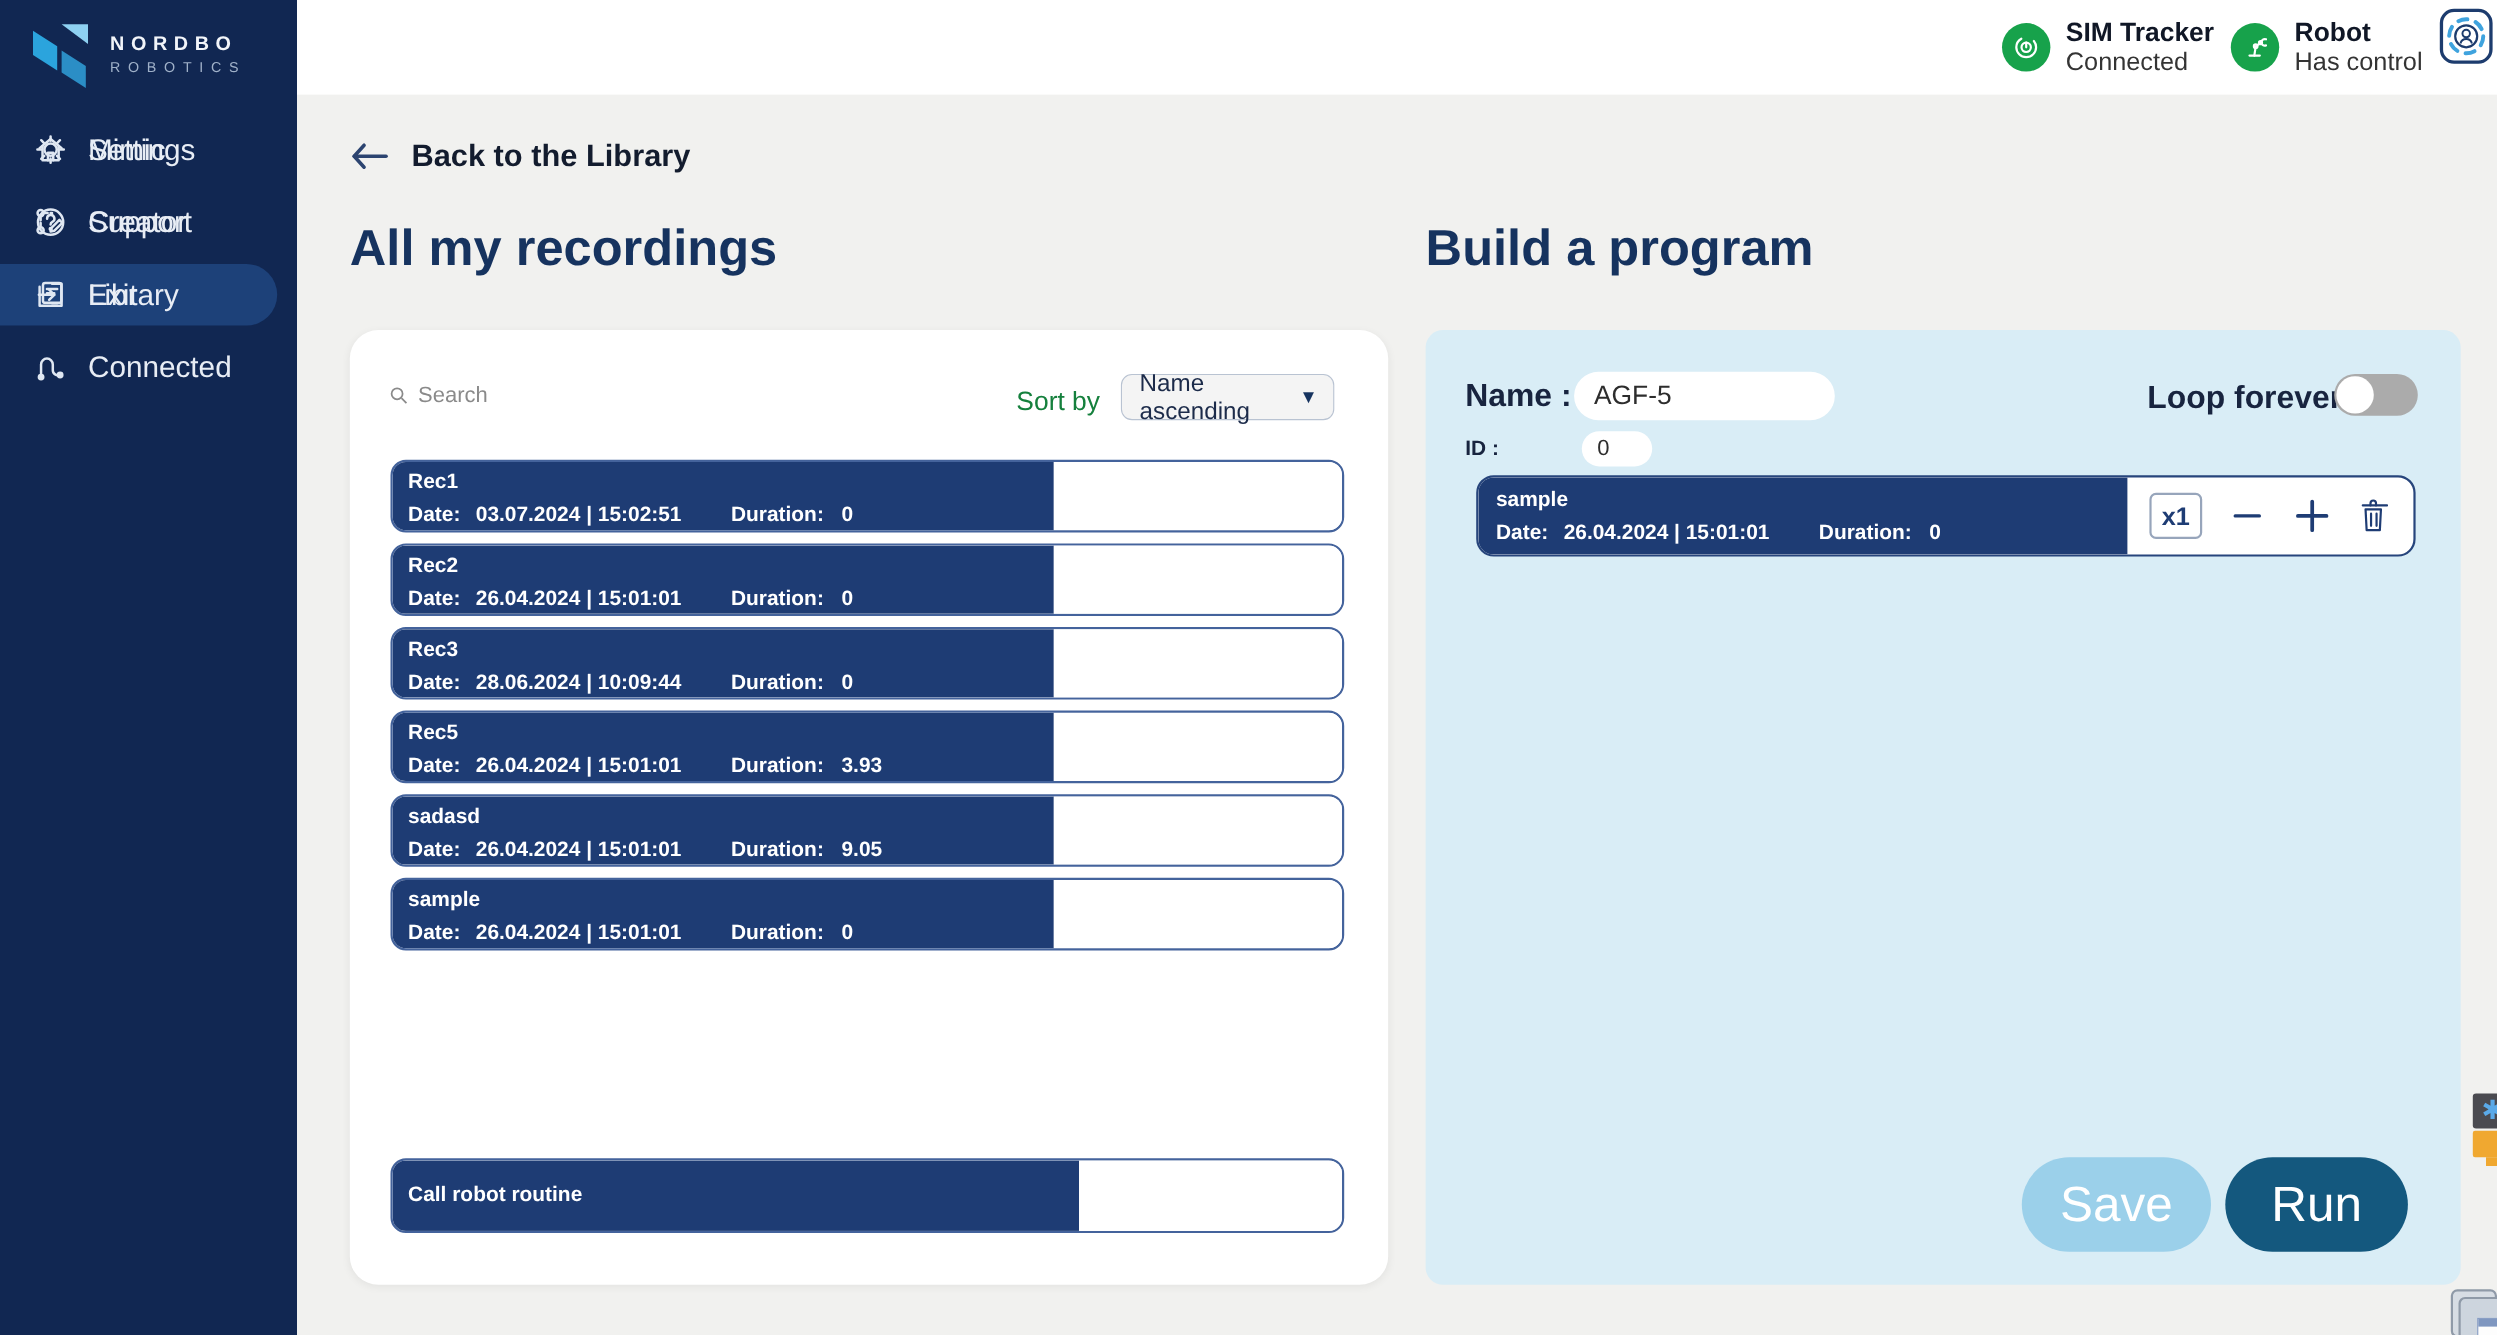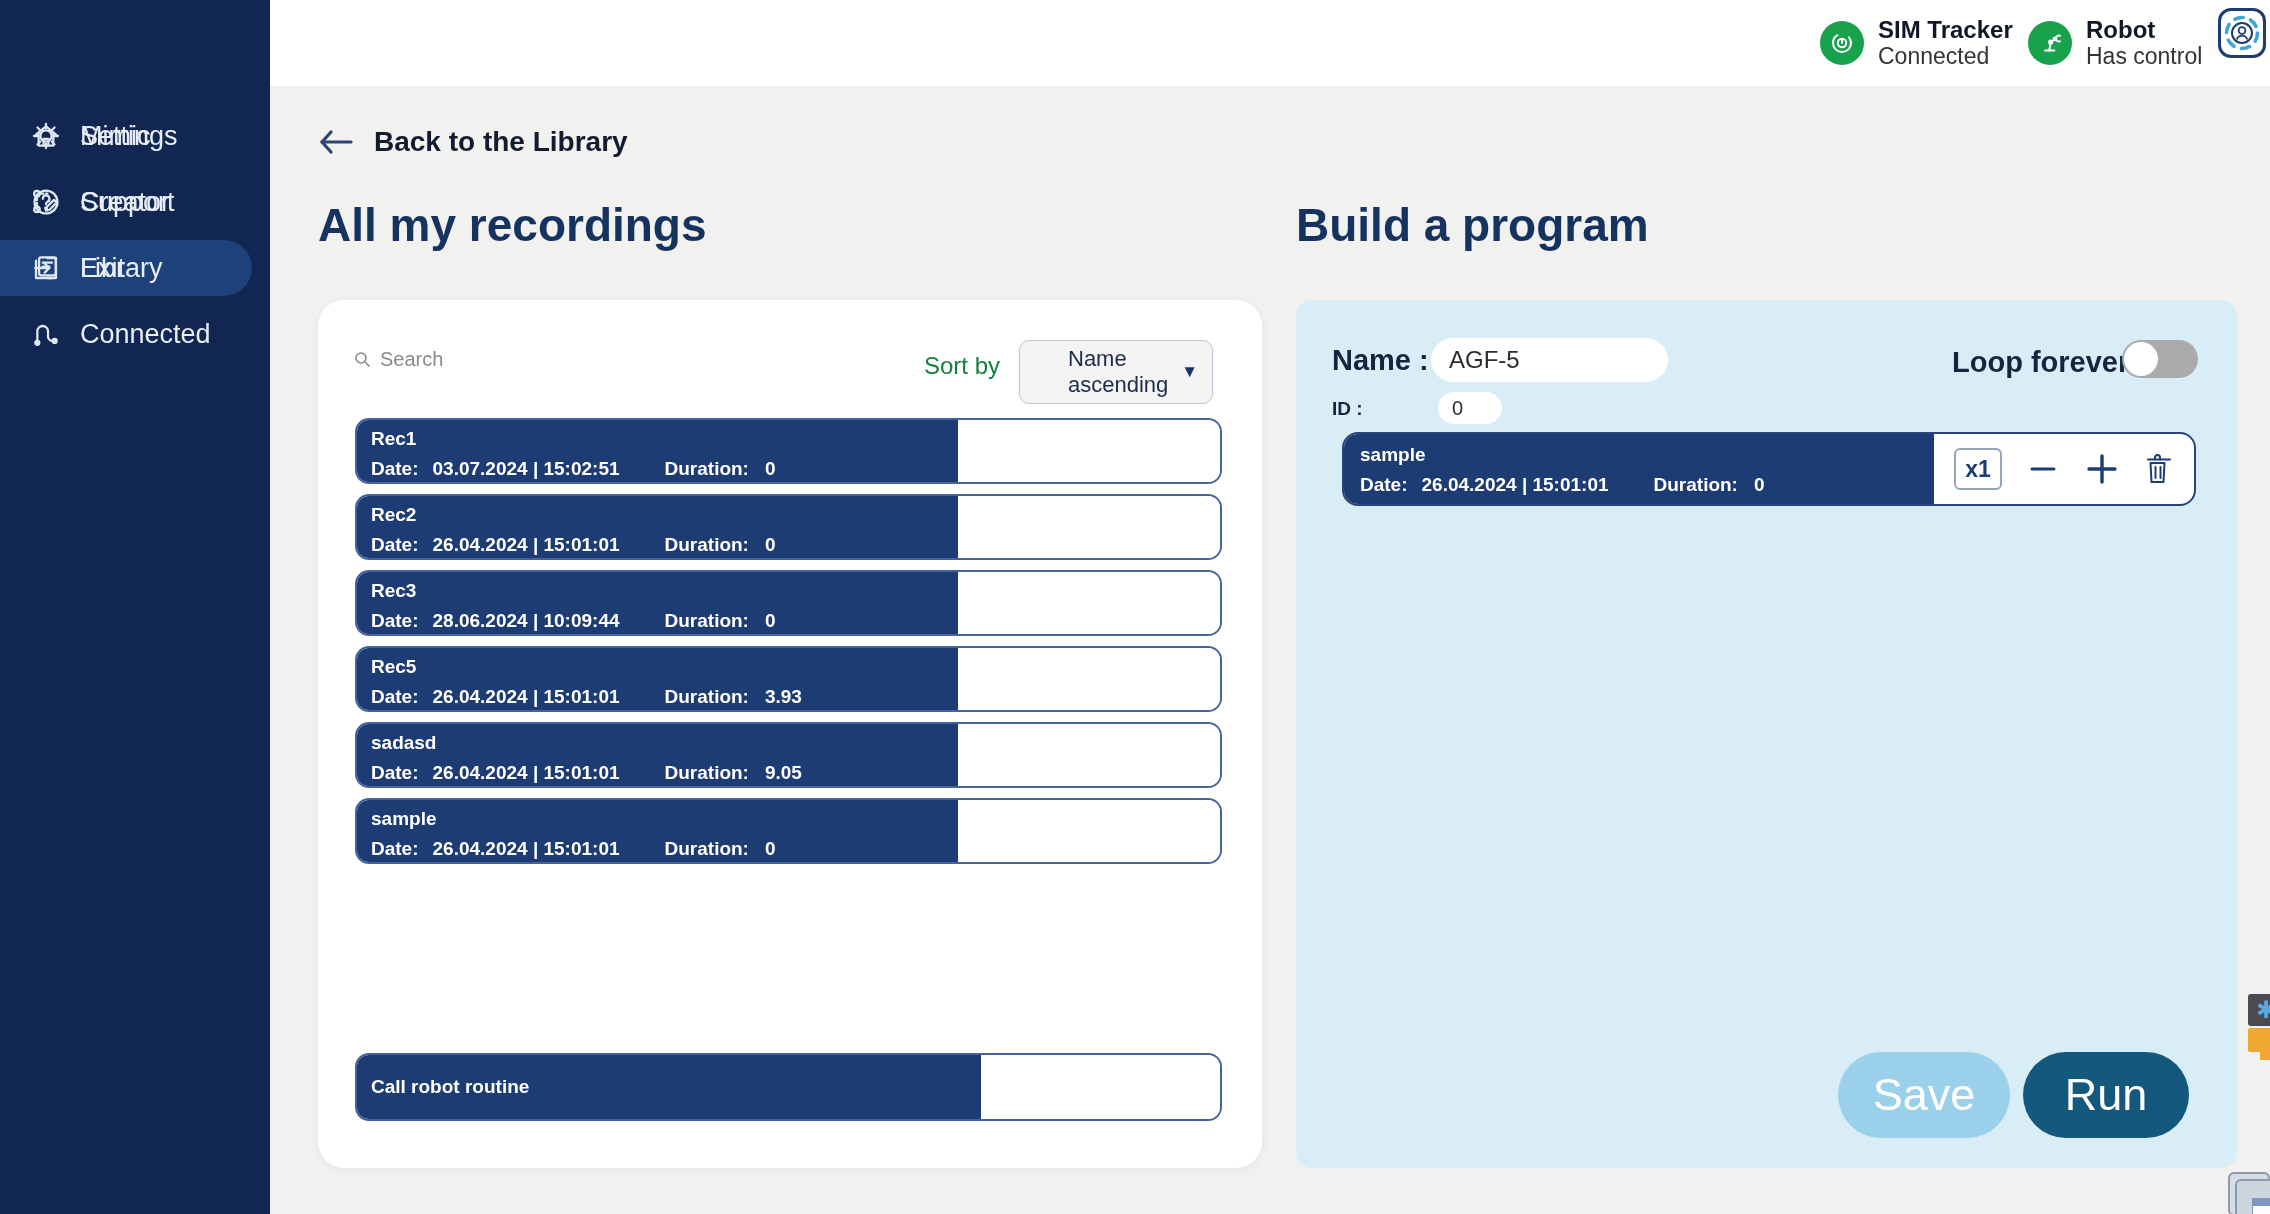--- a/index.html
+++ b/index.html
@@ -38,22 +38,22 @@
   .h1.left { left:318px; } .h1.right { left:1296px; }
 
   
   .card-left { position:absolute; left:318px; top:300px; width:944px; height:868px; background:#ffffff;
                border-radius:26px; box-shadow:0 2px 8px rgba(0,0,0,.06); }
   .search-wrap { position:absolute; left:36px; top:48px; display:flex; align-items:center; gap:8px; width:330px; }
   .search-wrap svg { width:18px; height:18px; stroke:#8a8a8a; fill:none; stroke-width:1.6; }
   .search-input { border:none; outline:none; background:transparent; font-size:20px; color:#333; width:290px; font-family:"Liberation Sans",sans-serif; }
   .search-input::placeholder { color:#8a8a8a; }
   .sort-label { position:absolute; right:262px; top:52px; font-size:24px; color:#15803d; }
-  .sort-select { position:absolute; right:49px; top:40px; width:194px; height:64px; background:#f4f4f4;
-                 border:1.5px solid #b9c3d2; border-radius:10px; display:flex; align-items:center; cursor:pointer;padding-left:32px; }
+  .sort-select { position:absolute; right:49px; top:40px; width:194px; height:42px; background:#f4f4f4;
+                 border:1.5px solid #b9c3d2; border-radius:10px; display:flex; align-items:center; cursor:pointer; }
   .sort-select .val { margin-left:16px; font-size:22px; color:#1c2b4a; flex:1; }
   .sort-select .arr { margin-right:14px; font-size:17px; color:#16335f; }
 
   .rows { position:absolute; left:37px; top:118px; width:867px; }
   .rec-row { height:66px; margin-bottom:10px; border:2px solid #44639c; border-radius:14px; background:#fff;
              display:flex; overflow:hidden; cursor:pointer; }
   .rec-navy { width:601px; background:#1e3c74; color:#fff; padding:8px 0 0 14px; }
   .rec-name { font-size:19px; font-weight:700; }
   .rec-meta { margin-top:8px; display:flex; font-size:19px; font-weight:700; }
   .rec-meta .ml { }
@@ -103,20 +103,31 @@
   .dicon2 .front { position:absolute; left:7px; top:7px; width:44px; height:46px; border:2px solid #8f9aa8; border-radius:6px; background:#cdd5de; }
   .dicon2 .win { position:absolute; left:15px; top:17px; width:28px; height:24px; background:#fdfdfd; border:1px solid #7f97c0; }
   .dicon2 .tbar { height:7px; background:#7f97c0; }
 </style>
 </head>
 <body>
 
 <div class="canvas">
 
   <div class="sidebar">
+    <div class="logo">
+      <svg class="logo-mark" viewBox="0 0 64 64">
+        <polygon points="34,6 58,6 58,24" fill="#8ed1f2"></polygon>
+        <polygon points="8,12 30,26 30,48 8,34" fill="#2ba4dd"></polygon>
+        <polygon points="34,30 56,44 56,64 34,50" fill="#2b8ec6"></polygon>
+      </svg>
+      <div class="brand">
+        <div class="l1">NORDBO</div>
+        <div class="l2">ROBOTICS</div>
+      </div>
+    </div>
 
     <div class="nav">
       <div class="nav-item">
         <svg viewBox="0 0 24 24">
             <path d="M4.5 11 12 4.8 19.5 11"></path>
             <path d="M6.5 9.6V19.2h11V9.6"></path>
             <path d="M10.2 19.2v-5h3.6v5"></path>
           </svg>
         <span>Mimic</span>
       </div>

